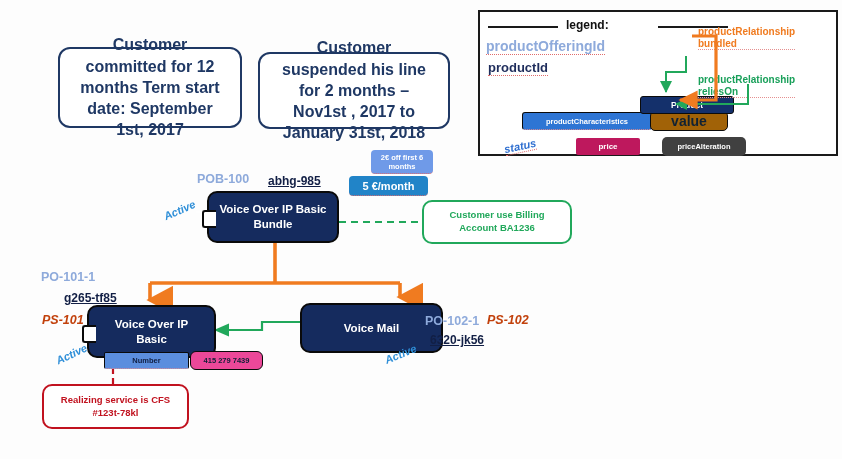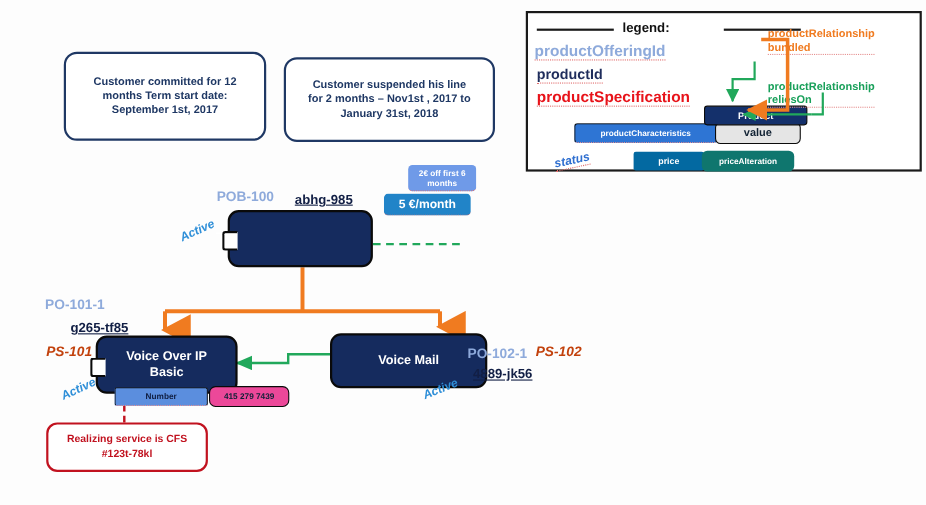--- a/index.html
+++ b/index.html
@@ -11,21 +11,21 @@
   .stage{position:absolute;left:0;top:0;width:842px;height:459px;}
 
   
   .note{
     position:absolute;
     border:2.5px solid #1f3864;
     border-radius:12px;
     background:#ffffff;
     color:#1f3864;
     font-weight:bold;
-    font-size:10px;
+    font-size:16px;
     line-height:1.33;
     text-align:center;
     display:flex;align-items:center;justify-content:center;
     padding:4px 20px;
     box-sizing:border-box;
   }
 
   
   .legend-panel{
     position:absolute;left:478px;top:10px;width:360px;height:146px;
@@ -42,24 +42,24 @@
 
   .lg-box{
     position:absolute;box-sizing:border-box;
     display:flex;align-items:center;justify-content:center;
     color:#fff;font-weight:bold;text-align:center;
     border:1.5px solid #0b0b0b;
   }
   .lg-product{left:160px;top:84px;width:94px;height:18px;background:#14306b;border-radius:3px;font-size:8.5px;}
   .lg-pc{left:42px;top:100px;width:130px;height:18px;background:#2e75d4;border-radius:3px;font-size:7.5px;
         border-bottom:1px dotted #e58f8f;}
-  .lg-value{left:170px;top:99px;width:78px;height:20px;background:#e5e5e5;border-radius:5px;font-size:10px;color:#123;}
-  .lg-price{left:96px;top:126px;width:64px;height:17px;background:#0369a1;border-radius:2px;font-size:8px;
+  .lg-value{left:170px;top:99px;width:78px;height:20px;background:#a16207;border-radius:5px;font-size:14px;color:#123;}
+  .lg-price{left:96px;top:126px;width:64px;height:17px;background:#be185d;border-radius:2px;font-size:8px;
         border:none;}
-  .lg-pricealt{left:158px;top:125px;width:84px;height:19px;background:#0f766e;border-radius:5px;font-size:7.5px;border:none;}
+  .lg-pricealt{left:182px;top:125px;width:84px;height:19px;background:#404040;border-radius:5px;font-size:7.5px;border:none;}
   .lg-status{
     position:absolute;left:24px;top:128px;font-size:11px;font-weight:bold;font-style:italic;
     color:#2f6fd0;transform:rotate(-12deg);border-bottom:1px dotted #e06c6c;
   }
   .lg-rel{position:absolute;font-weight:bold;font-size:10px;line-height:1.15;white-space:nowrap;}
   .lg-rel-bundled{left:218px;top:14px;color:#f07b20;border-bottom:1px dotted #e58f8f;}
   .lg-rel-relies{left:218px;top:62px;color:#19a05a;border-bottom:1px dotted #e58f8f;}
 
   
   .node{
@@ -129,21 +129,20 @@
     <span>Customer suspended his line for 2 months – Nov1st , 2017 to January 31st, 2018</span>
   </div>
 
   <div class="legend-panel">
     <div class="legend-title-rule" style="left:8px;top:14px;width:70px;"></div>
     <div class="legend-title-rule" style="left:178px;top:14px;width:70px;"></div>
     <div class="legend-title">legend:</div>
 
     <div class="legend-key k-poi">productOfferingId</div>
     <div class="legend-key k-pid">productId</div>
-    <div class="legend-key k-pspec">productSpecification</div>
 
     <div class="lg-box lg-pc">productCharacteristics</div>
     <div class="lg-box lg-value">value</div>
     <div class="lg-box lg-product">Product</div>
 
     <div class="lg-box lg-price">price</div>
     <div class="lg-box lg-pricealt">priceAlteration</div>
 
     <div class="lg-status">status</div>
 
@@ -198,32 +197,39 @@
 
     <path d="M196,212 L212,212" stroke="#ffffff" stroke-width="1" fill="none"></path>
   </svg>
 
   <div class="lbl lbl-poi" style="left:197px;top:172px;">POB-100</div>
   <div class="lbl lbl-pid" style="left:268px;top:174px;">abhg-985</div>
   <div class="lbl lbl-status" style="left:163px;top:204px;transform:rotate(-24deg);">Active</div>
 
   <div class="node" style="left:207px;top:191px;width:132px;height:52px;">
     <span class="notch"></span>
+    <span>
+      <span>Voice Over IP Basic</span><br>
+      <span>Bundle</span>
+    </span>
   </div>
 
   <div class="price price-alt" style="left:371px;top:150px;width:62px;height:24px;">
     <span>
       <span>2€ off first 6</span><br>
       <span>months</span>
     </span>
   </div>
   <div class="price price-main" style="left:349px;top:176px;width:79px;height:20px;">
     <span>5 €/month</span>
   </div>
 
+  <div class="callout callout-green" style="left:422px;top:200px;width:150px;height:44px;">
+    <span>Customer use Billing Account BA1236</span>
+  </div>
 
   <div class="lbl lbl-poi" style="left:41px;top:270px;">PO-101-1</div>
   <div class="lbl lbl-pid" style="left:64px;top:291px;">g265-tf85</div>
   <div class="lbl lbl-pspec" style="left:42px;top:313px;">PS-101</div>
   <div class="lbl lbl-status" style="left:55px;top:348px;transform:rotate(-25deg);">Active</div>
 
   <div class="node" style="left:87px;top:305px;width:129px;height:53px;">
     <span class="notch"></span>
     <span>
       <span>Voice Over IP</span><br>
@@ -241,16 +247,16 @@
   <div class="callout callout-red" style="left:42px;top:384px;width:147px;height:45px;">
     <span>Realizing service is CFS #123t-78kl</span>
   </div>
 
   <div class="node" style="left:300px;top:303px;width:143px;height:50px;">
     <span>Voice Mail</span>
   </div>
 
   <div class="lbl lbl-poi" style="left:425px;top:314px;">PO-102-1</div>
   <div class="lbl lbl-pspec" style="left:487px;top:313px;">PS-102</div>
-  <div class="lbl lbl-pid" style="left:430px;top:333px;">4889-jk56</div>
+  <div class="lbl lbl-pid" style="left:430px;top:333px;">6320-jk56</div>
   <div class="lbl lbl-status" style="left:384px;top:348px;transform:rotate(-22deg);">Active</div>
 
 </div>
 
 </body></html>

